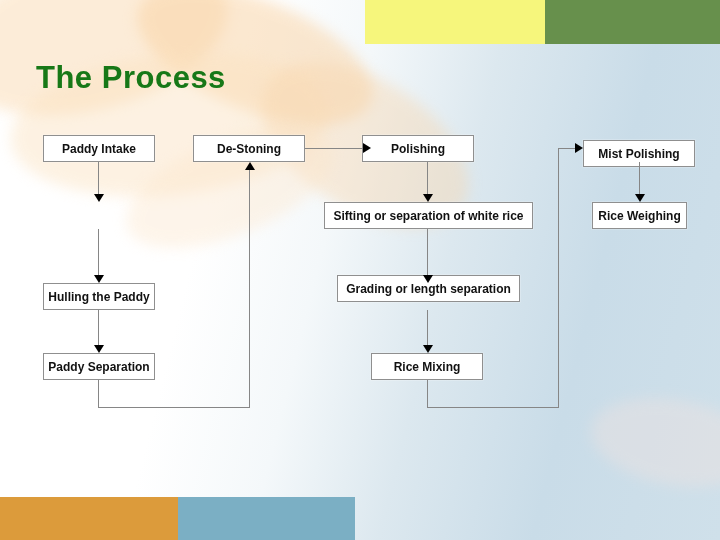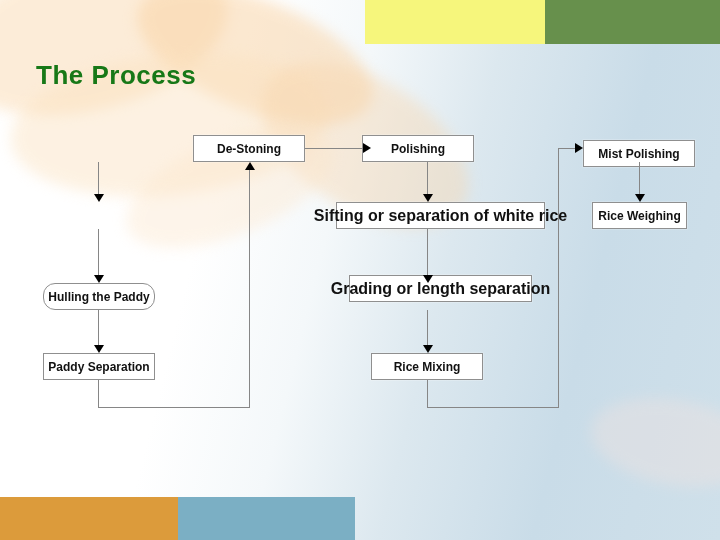--- a/index.html
+++ b/index.html
@@ -18,30 +18,30 @@
   .g6 { left:590px; top:400px;width:170px; height:85px;  background:#f6e3de; opacity:.35; transform:rotate(10deg); }
 
   .bar { position:absolute; }
   .bar-top-yellow { left:365px; top:0; width:180px; height:44px; background:#f6f67c; }
   .bar-top-green  { left:545px; top:0; width:175px; height:44px; background:#67904c; }
   .bar-bot-orange { left:0; top:497px; width:178px; height:43px; background:#dc9b3b; }
   .bar-bot-blue   { left:178px; top:497px; width:177px; height:43px; background:#7bafc4; }
 
   .title {
     position:absolute; left:36px; top:60px;
-    font-size:26px; font-weight:bold; color:#177817; letter-spacing:0.5px;
+    font-size:31px; font-weight:bold; color:#177817; letter-spacing:0.5px;
   }
 
   .fbox {
     position:absolute; height:27px; background:#ffffff; border:1px solid #8f8f8f;
     display:flex; align-items:center; justify-content:center;
     font-weight:bold; color:#111; font-size:12px; white-space:nowrap;
     box-shadow:0 0 0 0.5px rgba(255,255,255,.4);
   }
-  .fbox.small { font-size:16px;margin-left:12px; }
+  .fbox.small { font-size:12px; }
 
   .hline, .vline { position:absolute; background:#868686; }
   .hline { height:1px; }
   .vline { width:1px; }
 
   .arr { position:absolute; width:0; height:0; }
   .arr-d { border-left:5px solid transparent; border-right:5px solid transparent; border-top:8px solid #000; }
   .arr-u { border-left:5px solid transparent; border-right:5px solid transparent; border-bottom:8px solid #000; }
   .arr-r { border-top:5px solid transparent; border-bottom:5px solid transparent; border-left:8px solid #000; }
 
@@ -57,28 +57,29 @@
   <div class="grain g3"></div>
   <div class="grain g4"></div>
   <div class="grain g5"></div>
   <div class="grain g6"></div>
 
   <div class="bar bar-top-yellow"></div>
   <div class="bar bar-top-green"></div>
 
   <h1 class="title">The Process</h1>
 
+  <div class="fbox" style="left:43px;  top:135px; width:112px;">Paddy Intake</div>
   <div class="fbox" style="left:193px; top:135px; width:112px;">De-Stoning</div>
   <div class="fbox" style="left:362px; top:135px; width:112px;">Polishing</div>
   <div class="fbox" style="left:583px; top:140px; width:112px;">Mist Polishing</div>
 
   <div class="fbox small" style="left:324px; top:202px; width:209px;">Sifting or separation of white rice</div>
   <div class="fbox" style="left:592px; top:202px; width:95px;">Rice Weighing</div>
 
-  <div class="fbox" style="left:43px;  top:283px; width:112px;border-radius:12px;">Hulling the Paddy</div>
+  <div class="fbox" style="left:43px;  top:283px; width:112px;">Hulling the Paddy</div>
   <div class="fbox small" style="left:337px; top:275px; width:183px;">Grading or length separation</div>
 
   <div class="fbox" style="left:43px;  top:353px; width:112px;text-align:center;">Paddy Separation</div>
   <div class="fbox" style="left:371px; top:353px; width:112px;">Rice Mixing</div>
 
   <div class="vline" style="left:98px; top:162px; height:32px;"></div>
   <div class="arr arr-d" style="left:94px; top:194px;"></div>
   <div class="vline" style="left:98px; top:229px; height:46px;"></div>
   <div class="arr arr-d" style="left:94px; top:275px;"></div>
   <div class="vline" style="left:98px; top:310px; height:35px;"></div>

